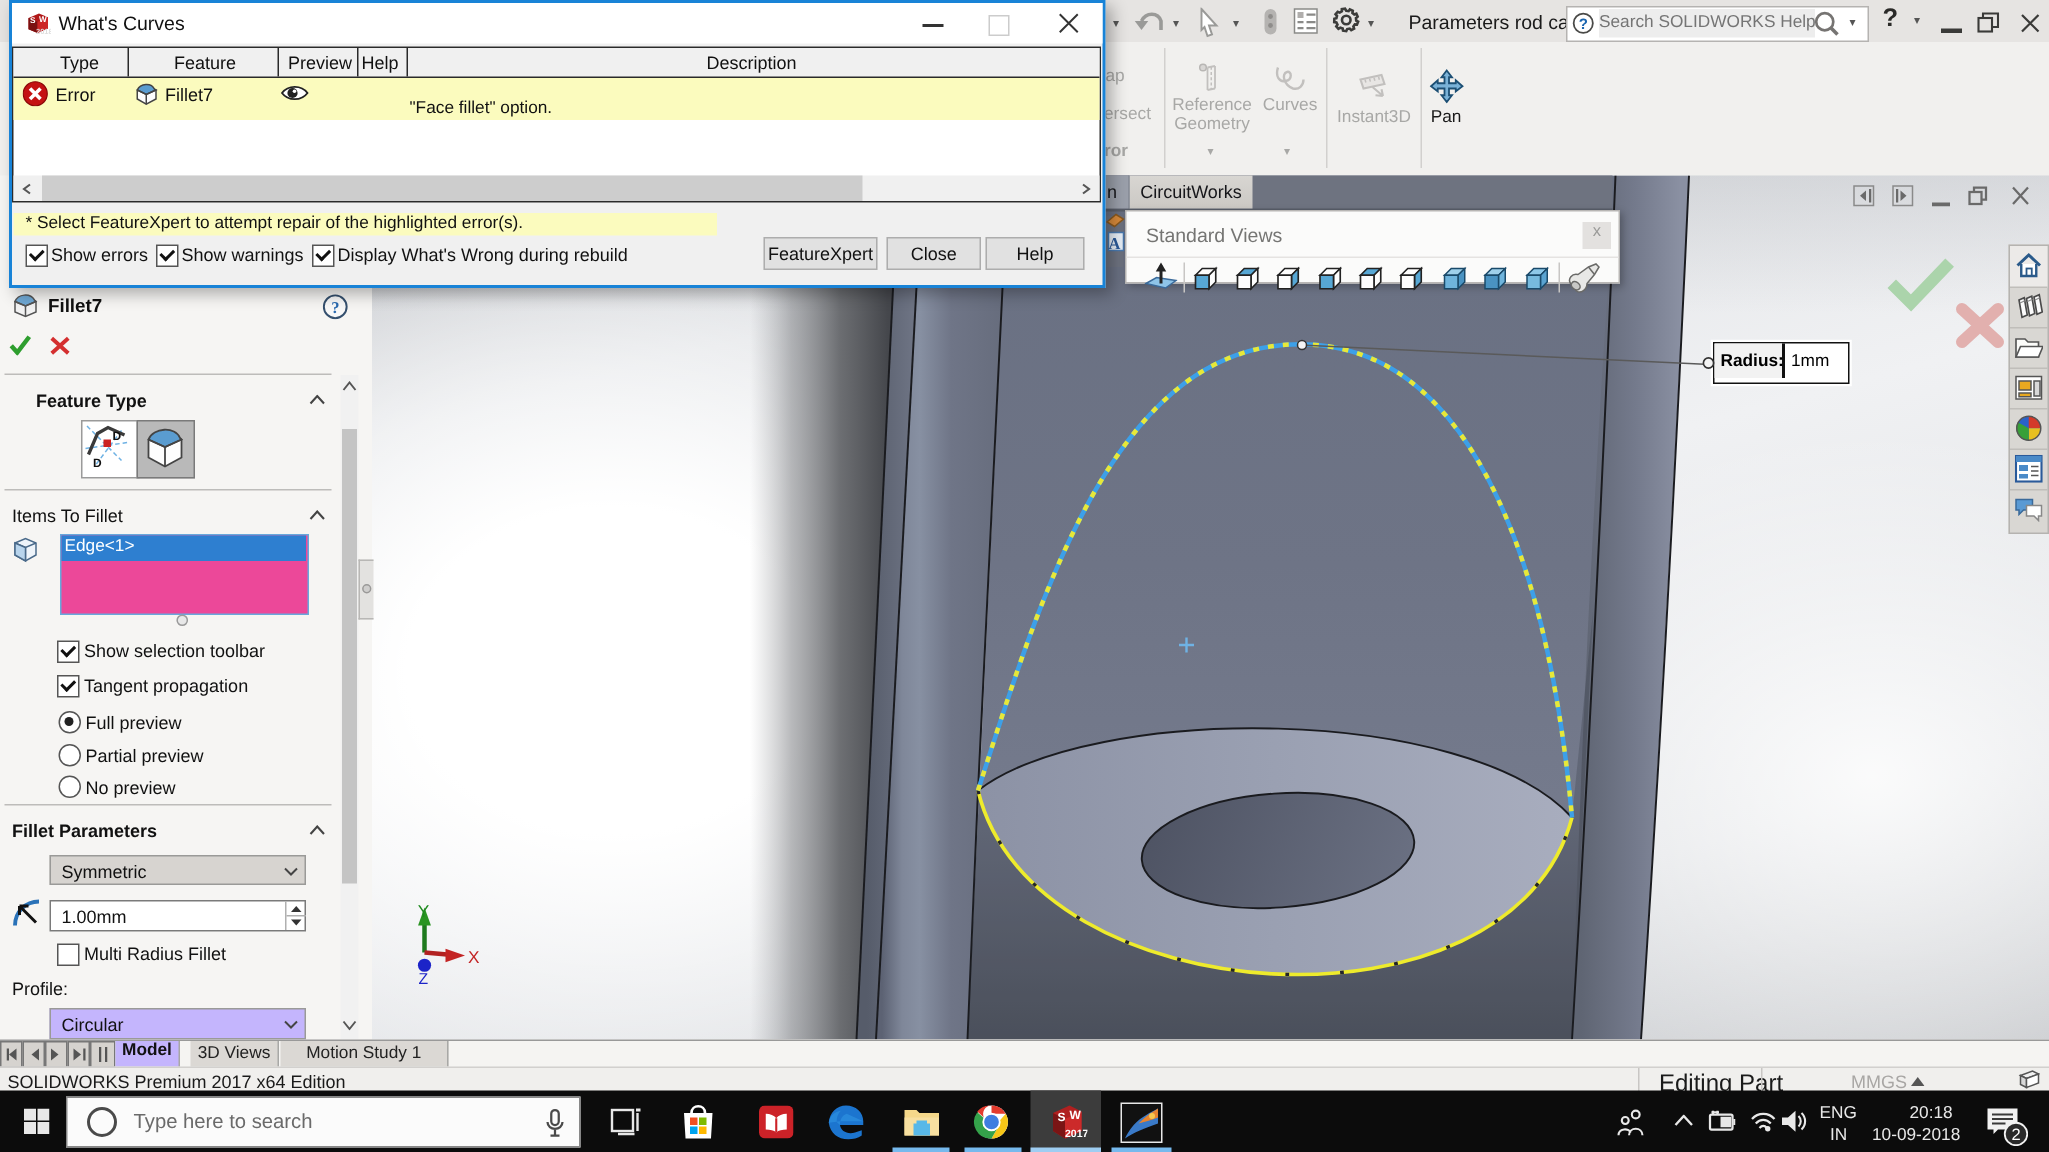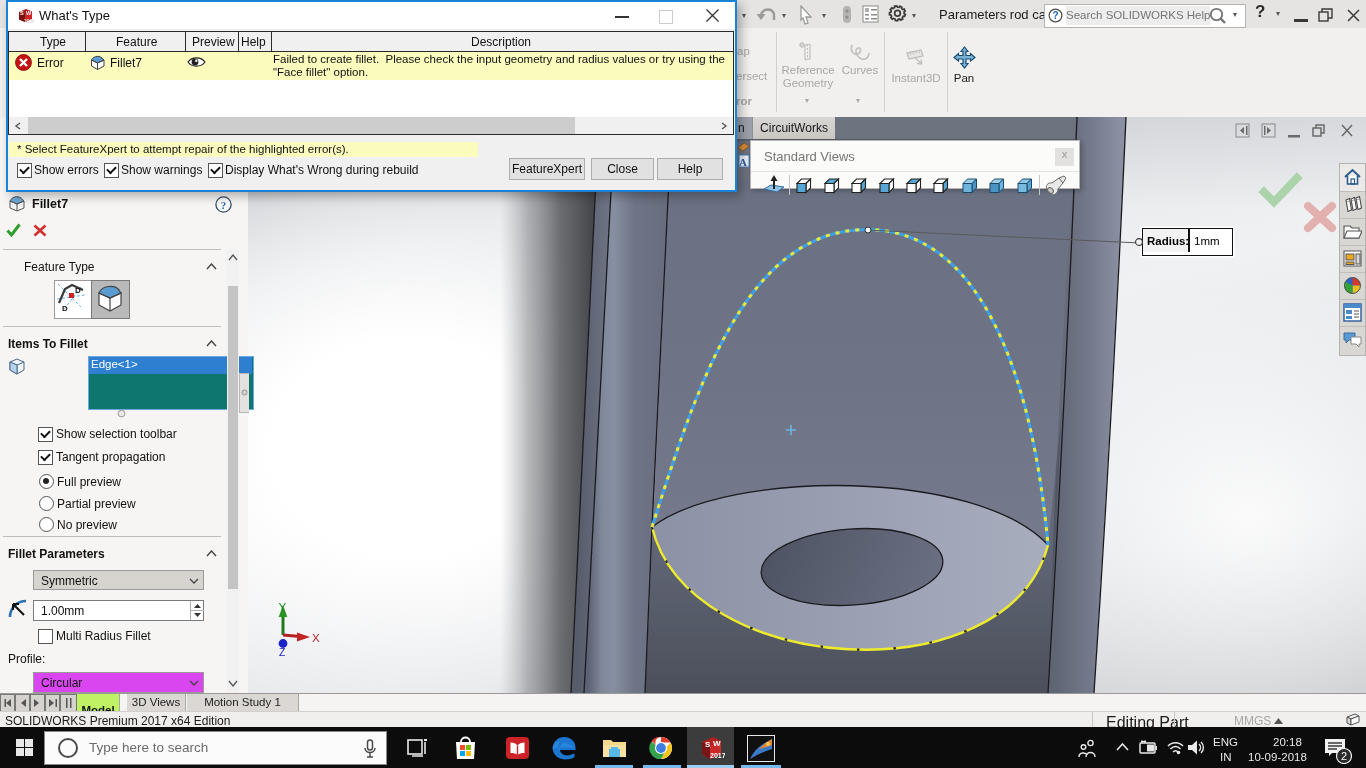--- a/index.html
+++ b/index.html
@@ -253,21 +253,21 @@
     <text x="8.5" y="12.5" font-size="11" font-weight="bold" fill="#2a6ab0" text-anchor="middle" font-family="Liberation Serif">?</text>
   </svg>
   <svg class="abs" style="left:6px;top:106px;" width="15" height="14" viewBox="0 0 15 14">
         <path d="M1.5 7.5 L5.5 12 L13.5 1.5" stroke="#2e9e2e" stroke-width="3" fill="none"></path>
       </svg>
   <svg class="abs" style="left:33px;top:107px;" width="14" height="13" viewBox="0 0 14 13">
         <path d="M1.5 1.5 L12.5 11.5 M12.5 1.5 L1.5 11.5" stroke="#d42f2f" stroke-width="2.6" fill="none"></path>
       </svg>
   <div class="abs" style="left:3px;top:132px;width:218px;height:1px;background:#bdbcba;"></div>
 
-  <span class="abs" style="left:8px;top:143px;font-size:12px;font-weight:normal;color:#111;padding-left:16px;">Feature Type</span>
+  <span class="abs" style="left:8px;top:143px;font-size:12px;font-weight:bold;color:#111;padding-left:16px;">Feature Type</span>
   <svg class="abs" style="left:206px;top:146px;" width="11" height="7" viewBox="0 0 11 7">
         <path d="M1 6 L5.5 1 L10 6" stroke="#444" stroke-width="1.4" fill="none"></path>
       </svg>
 
   <div class="abs" style="left:54px;top:163px;width:37px;height:37px;background:#fff;border:1px solid #9a9a9a;">
     <svg width="35" height="35" viewBox="0 0 35 35">
       <g stroke="#6fb2e4" stroke-width="1" stroke-dasharray="3 2">
             <path d="M3 3 L26 26"></path>
             <path d="M26 6 L8 30"></path>
             <path d="M2 18 L30 14"></path>
@@ -280,30 +280,30 @@
   </div>
   <div class="abs" style="left:91px;top:163px;width:37px;height:37px;background:#b9b9b9;border:1px solid #7a7a7a;">
     <svg width="35" height="35" viewBox="0 0 35 35">
       <path d="M7 12 L18 7 L29 12 L29 24 L18 30 L7 24 Z" fill="#fdfdfd" stroke="#444" stroke-width="1.2"></path>
       <path d="M7 12 C10 4,25 3,28 11 L29 12 L18 17 L7 12 Z" fill="#5a9cd0" stroke="#444" stroke-width="1.2"></path>
       <path d="M18 17 L18 30 M7 12 L18 17 L29 12" fill="none" stroke="#444" stroke-width="1.2"></path>
     </svg>
   </div>
   <div class="abs" style="left:3px;top:209px;width:218px;height:1px;background:#bdbcba;"></div>
 
-  <span class="abs" style="left:8px;top:220px;font-size:12px;font-weight:bold;color:#111;">Items To Fillet</span>
+  <span class="abs" style="left:8px;top:220px;font-size:12px;font-weight:normal;color:#111;">Items To Fillet</span>
   <svg class="abs" style="left:206px;top:223px;" width="11" height="7" viewBox="0 0 11 7">
         <path d="M1 6 L5.5 1 L10 6" stroke="#444" stroke-width="1.4" fill="none"></path>
       </svg>
   <svg class="abs" style="left:6px;top:239px;" width="21" height="21" viewBox="0 0 21 21">
     <path d="M4 6 L11 3 L18 6 L18 14 L11 18 L4 14 Z" fill="#eef4fa" stroke="#4a6a8a" stroke-width="1"></path>
     <path d="M11 9 L11 18 M4 6 L11 9 L18 6" fill="none" stroke="#4a6a8a" stroke-width="1"></path>
     <path d="M4 6 L4 14 L11 18 L11 9 Z" fill="#b8d4ec" stroke="#4a6a8a" stroke-width="1"></path>
   </svg>
-  <div class="abs" style="left:40px;top:239px;width:164px;height:52px;background:#0f766e;border:1.5px solid #68a8dc;margin-left:48px;">
+  <div class="abs" style="left:40px;top:239px;width:164px;height:52px;background:#ec4899;border:1.5px solid #68a8dc;">
     <div class="abs" style="left:0px;top:0px;width:161px;height:16px;background:#2e7fd0;color:#fff;font-size:11.5px;padding:1px 0 0 2px;">Edge&lt;1&gt;</div>
   </div>
   <svg class="abs" style="left:117px;top:292px;" width="9" height="9" viewBox="0 0 9 9">
         <circle cx="4.5" cy="4.5" r="3.4" fill="#e8e8e8" stroke="#9a9a9a"></circle>
       </svg>
 
   <div class="abs chk" style="left:38px;top:310px;"></div>
   <span class="abs" style="left:56px;top:310px;font-size:12px;color:#111;">Show selection toolbar</span>
   <div class="abs chk" style="left:38px;top:333px;"></div>
   <span class="abs" style="left:56px;top:333px;font-size:12px;color:#111;">Tangent propagation</span>
@@ -337,21 +337,21 @@
           </svg>
       <svg class="abs" style="left:2px;top:11px;" width="9" height="6" viewBox="0 0 9 6">
             <path d="M1 1 L4.5 5 L8 1" fill="#333"></path>
           </svg>
       <div class="abs" style="left:0;top:9px;width:13px;height:1px;background:#b0b0b0;"></div>
     </div>
   </div>
   <div class="abs" style="left:38px;top:512px;width:13px;height:13px;background:#fff;border:1px solid #555;"></div>
   <span class="abs" style="left:56px;top:512px;font-size:12px;color:#111;">Multi Radius Fillet</span>
   <span class="abs" style="left:8px;top:535px;font-size:12px;color:#111;">Profile:</span>
-  <div class="abs" style="left:33px;top:555px;width:171px;height:21px;background:#d946ef;border:1px solid #9a9a98;box-sizing:border-box;">
+  <div class="abs" style="left:33px;top:555px;width:171px;height:21px;background:#c4b5fd;border:1px solid #9a9a98;box-sizing:border-box;">
     <span class="abs" style="left:7px;top:3px;font-size:12px;color:#111;">Circular</span>
     <svg class="abs" style="left:155px;top:7px;" width="10" height="6" viewBox="0 0 10 6">
           <path d="M1 1 L5 5 L9 1" stroke="#444" stroke-width="1.3" fill="none"></path>
         </svg>
   </div>
 
   <div class="abs" style="left:227px;top:133px;width:12px;height:443px;background:#f1f1f1;">
     <svg class="abs" style="left:1px;top:4px;" width="10" height="7" viewBox="0 0 10 7">
           <path d="M1 6 L5 1 L9 6" stroke="#555" stroke-width="1.3" fill="none"></path>
         </svg>
@@ -443,21 +443,21 @@
             <rect x="4.5" y="5" width="1.5" height="8"></rect>
             <polygon points="26,5 26,13 21,9"></polygon>
             <polygon points="34,5 34,13 39,9"></polygon>
             <polygon points="49,5 49,13 54,9"></polygon>
             <rect x="55.5" y="5" width="1.5" height="8"></rect>
             <rect x="66" y="4" width="1.5" height="10"></rect>
             <rect x="70" y="4" width="1.5" height="10"></rect>
           </g>
     </svg>
   </div>
-  <div class="abs" style="left:77px;top:0;width:43px;height:18px;background:#bef264;border-right:1px solid #a8a8a6;text-align:center;font-size:11.5px;font-weight:bold;color:#111;padding-top:10px;box-sizing:border-box;">Model</div>
+  <div class="abs" style="left:77px;top:0;width:43px;height:18px;background:#c4b5fd;border-right:1px solid #a8a8a6;text-align:center;font-size:11.5px;font-weight:bold;color:#111;padding-top:0;box-sizing:border-box;">Model</div>
   <div class="abs" style="left:127px;top:0;width:59px;height:18px;background:#dbd8d4;border-right:1px solid #a8a8a6;text-align:center;font-size:11.5px;color:#222;padding-top:2px;box-sizing:border-box;">3D Views</div>
   <div class="abs" style="left:187px;top:0;width:112px;height:36px;background:#dbd8d4;border-right:1px solid #a8a8a6;text-align:center;font-size:11.5px;color:#222;padding-top:2px;box-sizing:border-box;">Motion Study 1</div>
 </div>
 
 <div class="abs" style="left:0;top:711px;width:1366px;height:16px;background:#f0efed;border-top:1px solid #d2d0ce;">
   <span class="abs" style="left:5px;top:2px;font-size:12px;color:#1a1a1a;">SOLIDWORKS Premium 2017 x64 Edition</span>
   <div class="abs" style="left:1092px;top:0;width:1px;height:16px;background:#c8c6c4;"></div>
   <span class="abs" style="left:1106px;top:2px;font-size:16px;color:#1a1a1a;">Editing Part</span>
   <div class="abs" style="left:1174px;top:0;width:1px;height:16px;background:#c8c6c4;"></div>
   <span class="abs" style="left:1220px;top:2px;font-size:12px;color:#a8a6a4;margin-left:14px;">MMGS</span>
@@ -660,21 +660,21 @@
 <div class="abs" style="left:6px;top:0;width:731px;height:192px;background:#f0f0f0;border:2px solid #1883d7;box-sizing:border-box;box-shadow:4px 4px 10px rgba(0,0,0,0.3);z-index:10;">
   <div class="abs" style="left:0;top:0;width:727px;height:27px;background:#fff;">
     <svg class="abs" style="left:9px;top:5px;" width="17" height="17" viewBox="0 0 17 17">
       <path d="M2 5 L9 2 L15 4.5 L15 12 L8 15 L2 12.5 Z" fill="#b01818"></path>
       <path d="M2 5 L8 7.5 L8 15 L2 12.5 Z" fill="#7a1010"></path>
       <path d="M8 7.5 L15 4.5 L15 12 L8 15 Z" fill="#cc2525"></path>
       <text x="3" y="8" font-size="5.5" font-weight="bold" fill="#fff" font-family="Liberation Sans">S</text>
       <text x="9" y="7.5" font-size="5.5" font-weight="bold" fill="#fff" font-family="Liberation Sans">W</text>
       <text x="7" y="15.5" font-size="5" font-weight="bold" fill="#ddd" font-family="Liberation Sans">2018</text>
     </svg>
-    <span class="abs" style="left:31px;top:6px;font-size:13px;color:#111;">What's Type</span>
+    <span class="abs" style="left:31px;top:6px;font-size:13px;color:#111;">What's Curves</span>
     <div class="abs" style="left:607px;top:14px;width:14px;height:1.6px;background:#333;"></div>
     <div class="abs" style="left:651px;top:8px;width:12px;height:12px;border:1.5px solid #ccc;"></div>
     <svg class="abs" style="left:697px;top:6px;" width="15" height="15" viewBox="0 0 15 15">
           <path d="M1.5 1.5 L13.5 13.5 M13.5 1.5 L1.5 13.5" stroke="#333" stroke-width="1.3"></path>
         </svg>
   </div>
 
   <div class="abs" style="left:0px;top:29px;width:726px;height:104px;background:#fff;border:1px solid #2a2a2a;box-sizing:border-box;">
     <div class="abs" style="left:0;top:0;width:724px;height:20px;background:#f0f0f0;border-bottom:1px solid #2a2a2a;box-sizing:border-box;">
       <span class="abs" style="left:31px;top:3px;font-size:12px;color:#111;">Type</span>
@@ -698,21 +698,20 @@
         <path d="M2.5 6 L9 3 L15 6 L15 12 L8.5 15.5 L2.5 12 Z" fill="#fdfdfd" stroke="#444" stroke-width="1"></path>
         <path d="M2.5 6 C4.5 1.5,12 1,14 5.5 L15 6 L8.5 9 L2.5 6 Z" fill="#5a9cd0" stroke="#444" stroke-width="1"></path>
         <path d="M8.5 9 L8.5 15.5 M2.5 6 L8.5 9 L15 6" fill="none" stroke="#444" stroke-width="1"></path>
       </svg>
       <span class="abs" style="left:101px;top:4px;font-size:12px;color:#111;">Fillet7</span>
       <svg class="abs" style="left:178px;top:4px;" width="19" height="12" viewBox="0 0 19 12">
         <path d="M1 6 C5 0.5,14 0.5,18 6 C14 11.5,5 11.5,1 6 Z" fill="#fff" stroke="#222" stroke-width="1.2"></path>
         <circle cx="8" cy="6" r="3.4" fill="#222"></circle>
             <circle cx="9.3" cy="4.8" r="1.2" fill="#fff"></circle>
       </svg>
-      <span class="abs" style="left:264px;top:1px;font-size:11.5px;color:#111;white-space:nowrap;">Failed to create fillet.&nbsp; Please check the input geometry and radius values or try using the</span>
       <span class="abs" style="left:264px;top:14px;font-size:11.5px;color:#111;white-space:nowrap;">"Face fillet" option.</span>
     </div>
 
     <div class="abs" style="left:0;top:85px;width:724px;height:17px;background:#f0f0f0;">
       <svg class="abs" style="left:5px;top:5px;" width="7" height="8" viewBox="0 0 7 8">
             <path d="M6 1 L2 4 L6 7" fill="none" stroke="#555" stroke-width="1.4"></path>
           </svg>
       <div class="abs" style="left:19px;top:0px;width:547px;height:17px;background:#cdcdcd;"></div>
       <svg class="abs" style="left:712px;top:5px;" width="7" height="8" viewBox="0 0 7 8">
             <path d="M1 1 L5 4 L1 7" fill="none" stroke="#555" stroke-width="1.4"></path>

